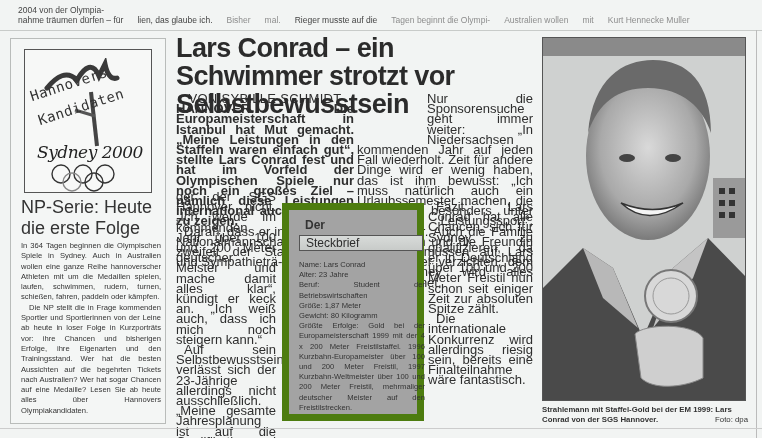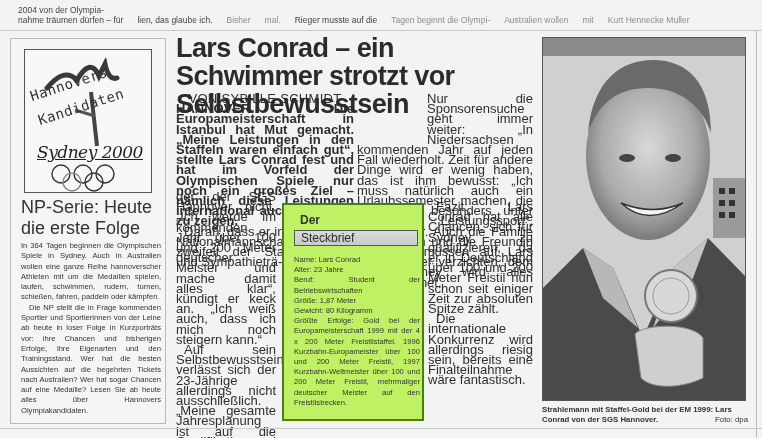--- a/index.html
+++ b/index.html
@@ -29,21 +29,21 @@
     border: 1px solid #555; background: #f7f8f7;
   }
   .logo-swoosh { position: absolute; left: 8px; top: 8px; }
   .logo-text {
     position: absolute; font-family: "DejaVu Sans Mono", monospace; font-size: 14px;
     color: #333; transform: rotate(-18deg); transform-origin: left bottom; white-space: nowrap;
     letter-spacing: 0.5px;
   }
   .logo-sydney {
     position: absolute; left: 12px; top: 92px; font-family: "DejaVu Serif", serif; font-style: italic;
-    font-size: 17px; color: #222; letter-spacing: -0.5px; text-decoration: underline;
+    font-size: 17px; color: #222; letter-spacing: -0.5px;
   }
   .rings { position: absolute; left: 22px; top: 114px; }
   .sidebar-head {
     position: absolute; left: 10px; top: 158px; width: 140px;
     font-size: 18px; line-height: 21px; color: #333;
   }
   .sidebar-body {
     position: absolute; left: 10px; top: 202px; width: 140px;
     font-size: 7.6px; line-height: 10.3px; text-align: justify; color: #333;
   }
@@ -62,21 +62,21 @@
   .byline { text-align: center; text-indent: 0 !important; letter-spacing: 0.3px; }
   .bold { font-weight: bold; }
   .col1 { left: 176px; top: 94px; width: 178px; }
   .col1b { left: 176px; top: 192px; width: 100px; }
   .col2 { left: 357px; top: 94px; width: 176px; }
   .col2b { left: 428px; top: 202px; width: 105px; }
 
   
   .steck {
     left: 282px; top: 203px; width: 142px; height: 218px;
-    border: 2px solid #4d7c0f; background: #bef264;
+    border: 7px solid #4d7c0f; background: #a3a3a3;
   }
   .steck-der { position: absolute; left: 16px; top: 8px; font-size: 12px; font-weight: bold; color: #333; }
   .steck-title {
     position: absolute; left: 10px; top: 25px; width: 124px; height: 16px;
     border: 1px solid #555; background: linear-gradient(#d8dbd9, #c8cbc9);
     font-size: 12px; font-weight: normal; padding-left: 6px; line-height: 14px; color: #2c2c2c;
   }
   .steck-body {
     position: absolute; left: 10px; top: 50px; width: 126px;
     font-size: 7.6px; line-height: 10.2px; text-align: justify; color: #333;

